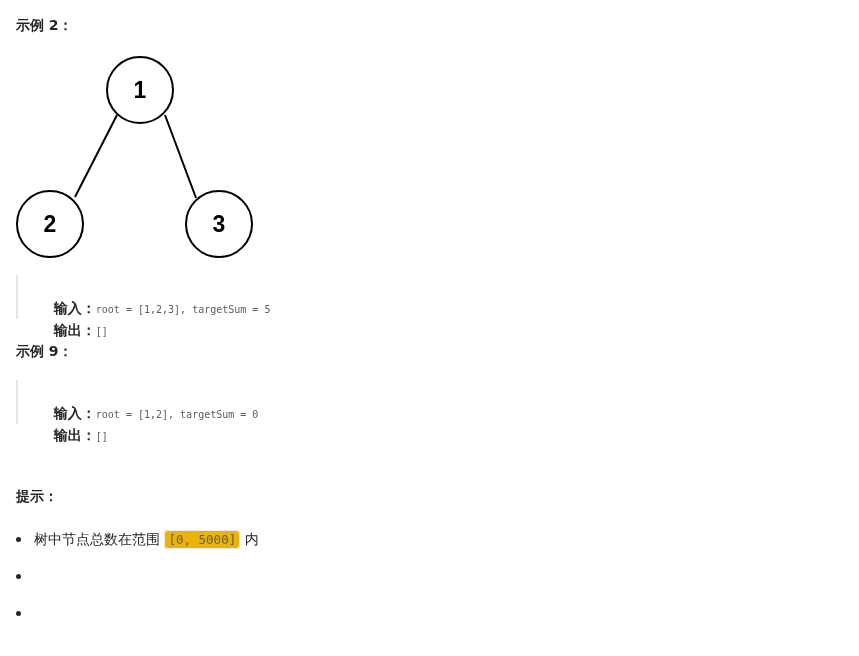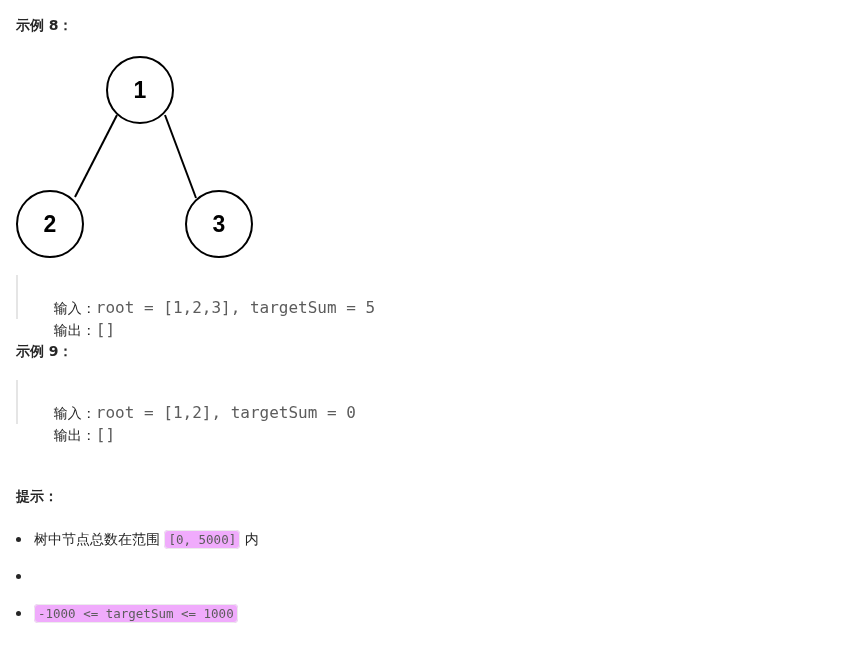--- a/index.html
+++ b/index.html
@@ -34,28 +34,28 @@
       border-left: 2px solid #e5e5e5;
       padding-left: 18px;
     }
     .bq-line {
       height: 22px;
       line-height: 22px;
       font-size: 14px;
       white-space: pre;
     }
     .bq-label {
-      font-weight: normal;
+      font-weight: bold;
       color: #262626;
       text-align: right;
     }
     .bq-value {
       font-family: "DejaVu Sans Mono", "Liberation Mono", monospace;
       color: #5c5c5c;
-      font-size: 16px;
+      font-size: 10px;
     }
     .list {
       position: absolute;
       left: 16px;
       margin: 0;
       padding: 0;
       list-style: none;
     }
     .list-item {
       position: relative;
@@ -72,30 +72,30 @@
       top: 10px;
       width: 5px;
       height: 5px;
       border-radius: 50%;
       background: #262626;
     }
     .code {
       font-family: "DejaVu Sans Mono", "Liberation Mono", monospace;
       font-size: 12.5px;
       color: #5c5c5c;
-      background: #f0abfc;
+      background: #eab308;
       border: 1px solid #ececec;
       border-radius: 4px;
       padding: 1px 3px;
     }
   </style>
 </head>
 <body>
 
-<div class="heading" style="top:15px;">示例 8：</div>
+<div class="heading" style="top:15px;">示例 2：</div>
 
 <svg class="tree-svg" width="270" height="225" viewBox="0 0 270 225">
   <g>
     <line x1="117" y1="75" x2="75" y2="157" stroke="#000" stroke-width="2"></line>
     <line x1="165" y1="75" x2="196" y2="158" stroke="#000" stroke-width="2"></line>
   </g>
   <g>
     <circle cx="140" cy="50" r="33" fill="#fff" stroke="#000" stroke-width="2"></circle>
     <text x="140" y="58" text-anchor="middle" font-family="Liberation Sans, sans-serif" font-weight="bold" font-size="23" fill="#000">1</text>
   </g>
@@ -134,15 +134,14 @@
 <ul class="list" style="top:527px;">
   <li class="list-item">
     <span class="bullet"></span>
     <span>树中节点总数在范围 </span><code class="code">[0, 5000]</code><span> 内</span>
   </li>
   <li class="list-item">
     <span class="bullet"></span>
   </li>
   <li class="list-item">
     <span class="bullet"></span>
-    <code class="code">-1000 &lt;= targetSum &lt;= 1000</code>
   </li>
 </ul>
 
 </body></html>

